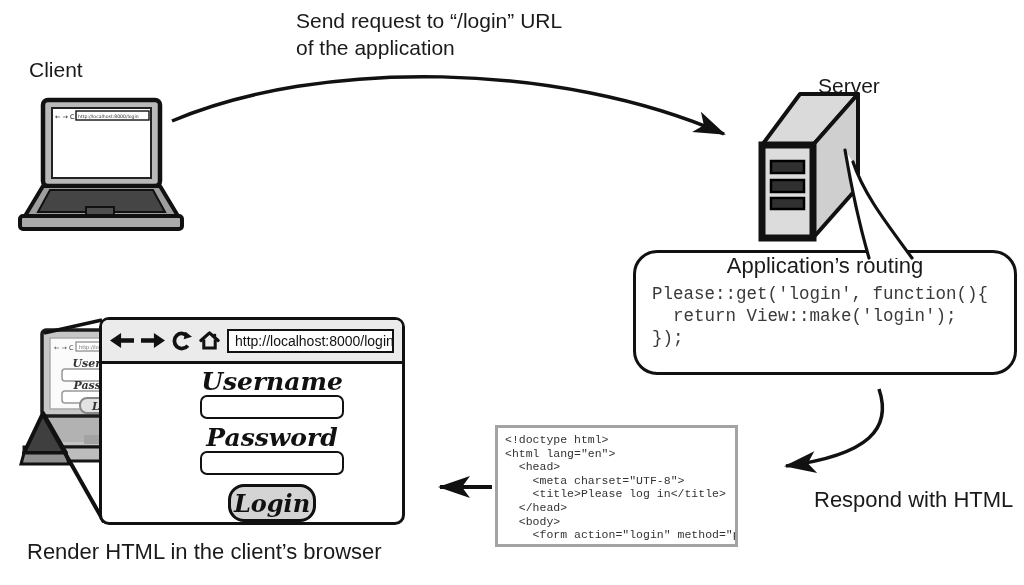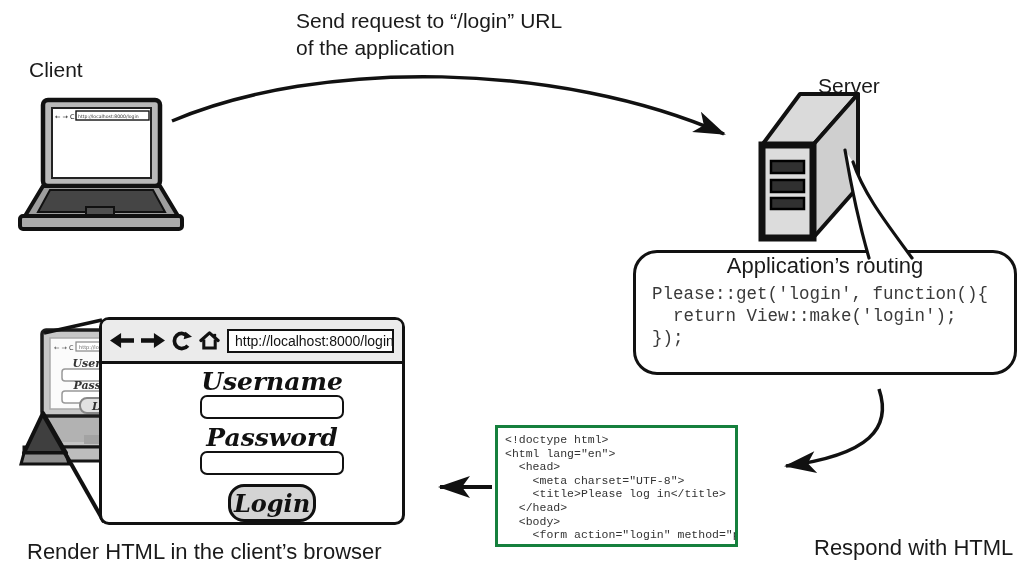--- a/index.html
+++ b/index.html
@@ -8,34 +8,34 @@
   .abs{position:absolute;}
   svg{display:block;}
   #scene{position:absolute;left:0;top:0;z-index:1;}
   #tail-overlay{position:absolute;left:0;top:0;z-index:3;pointer-events:none;}
 
   
   .annot{font-size:21px;line-height:27px;color:#1a1a1a;white-space:nowrap;}
   .lbl-client{left:29px;top:56px;}
   .lbl-server{left:818px;top:48px;margin-top:24px;}
   .lbl-request{left:296px;top:7px;}
-  .lbl-respond{left:814px;top:486px;font-size:22px;margin-top:48px;}
+  .lbl-respond{left:814px;top:486px;font-size:22px;}
   .lbl-render{left:27px;top:538px;font-size:22px;}
 
   
   .bubble{left:633px;top:250px;width:384px;height:125px;background:#fff;
           border:3.5px solid #111;border-radius:24px;box-sizing:border-box;z-index:2;}
   .bubble-title{text-align:center;margin-top:0;font-size:22px;color:#1a1a1a;}
   .bubble-code{margin:4px 0 0 16px;font-family:"Liberation Mono",monospace;
                font-size:17.5px;line-height:22px;color:#3a3a3a;white-space:pre;}
   .bubble-code span{display:block;}
 
   
   .html-box{left:495px;top:425px;width:243px;height:122px;background:#fff;
-            border:3px solid #15803d;box-sizing:border-box;overflow:hidden;z-index:2;padding:5px 0 0 7px;}
+            border:3px solid #a3a3a3;box-sizing:border-box;overflow:hidden;z-index:2;padding:5px 0 0 7px;}
   .html-code{margin:0;font-family:"Liberation Mono",monospace;font-size:11.5px;
              line-height:13.6px;color:#333;white-space:pre;}
   .html-code span{display:block;}
 
   
   .browser{left:99px;top:317px;width:306px;height:208px;background:#fff;
            border:3.5px solid #111;border-radius:10px;box-sizing:border-box;z-index:2;}
   .toolbar{height:44px;background:#ebebeb;border-bottom:3px solid #111;
            border-radius:6px 6px 0 0;display:flex;align-items:center;gap:7px;padding:0 8px;box-sizing:border-box;}
   .tool-icon{flex:0 0 auto;display:flex;align-items:center;}

